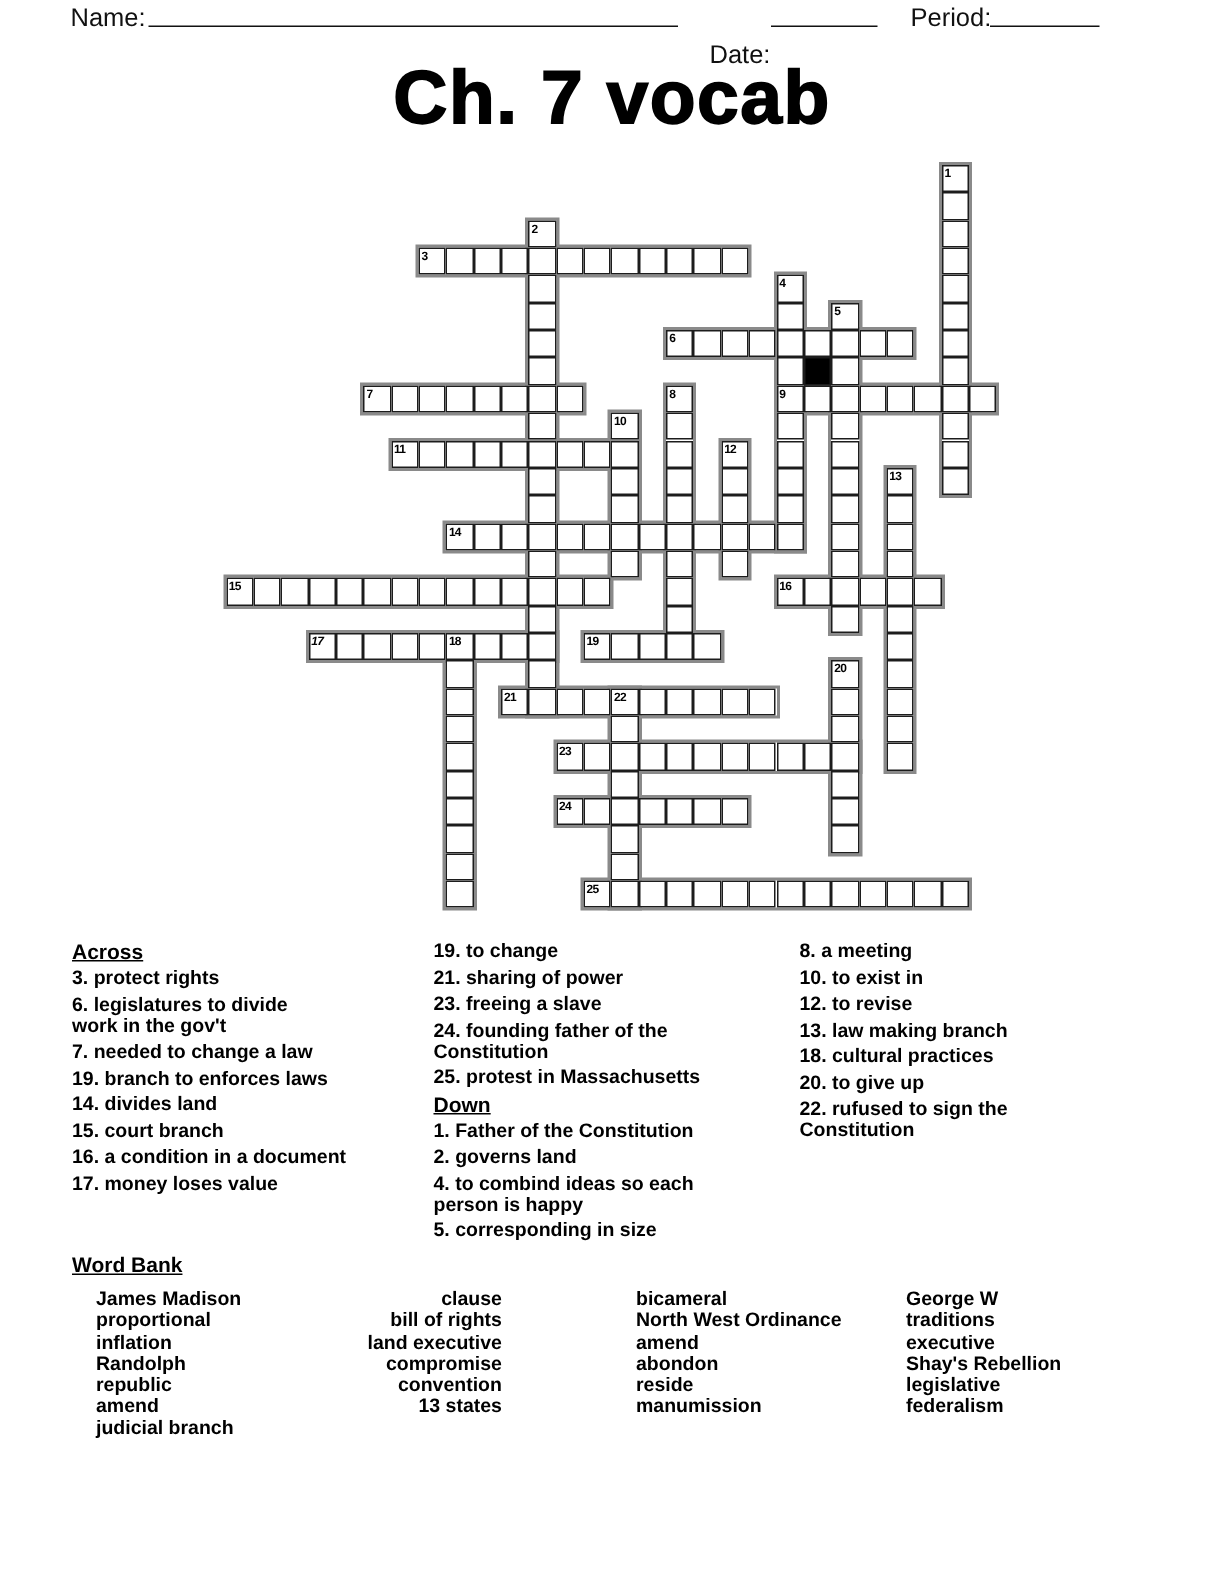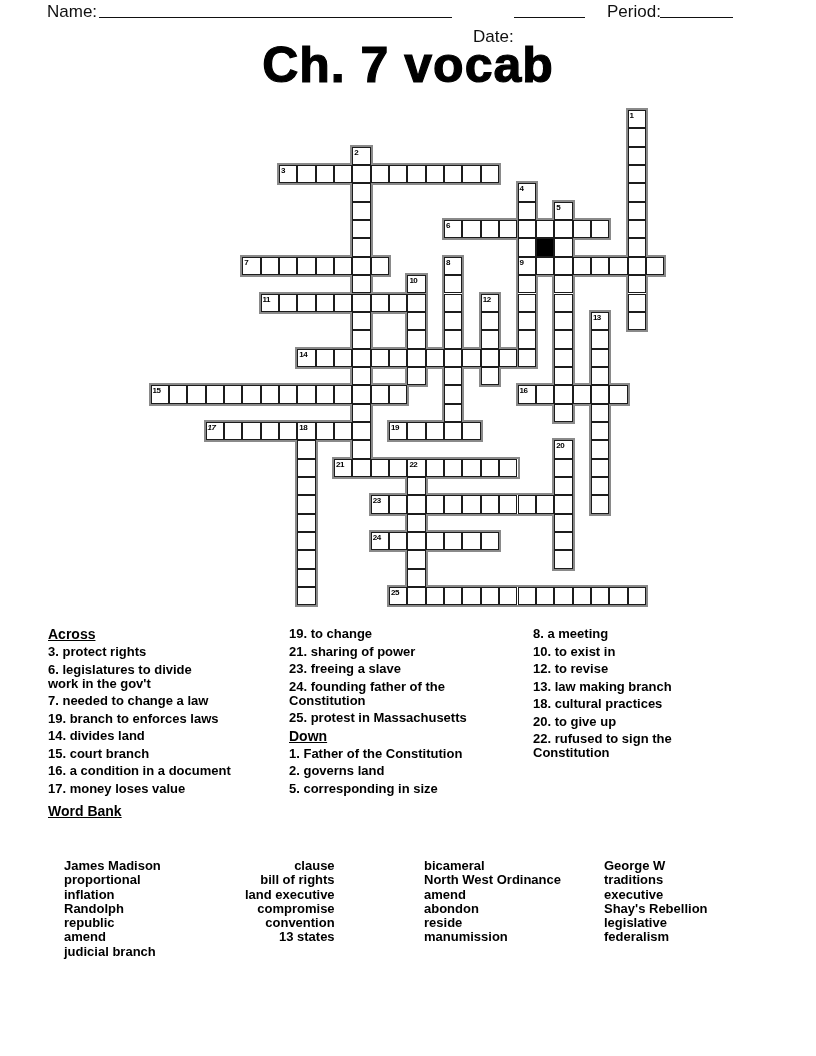--- a/index.html
+++ b/index.html
@@ -42,21 +42,21 @@
   #clue-col-3{left:533px;width:210px;}
   .list-header{
     font-size:14px;font-weight:700;text-decoration:underline;
     line-height:15px;margin-bottom:3px;color:#000;
   }
   .clue{
     font-size:13px;font-weight:700;line-height:14px;margin-bottom:3.5px;
     white-space:pre-line;color:#000;
   }
   
-  #wordbank-header{position:absolute;left:48px;top:804px;}
+  #wordbank-header{position:absolute;left:48px;top:836px;}
   .bank-col{position:absolute;top:859px;margin-left:16px;}
   #bank-col-1{left:48px;}
   #bank-col-2{left:229px;text-align:right;}
   #bank-col-3{left:408px;}
   #bank-col-4{left:588px;}
   .bank-item{font-size:13px;font-weight:700;line-height:14.3px;color:#000;}
 </style>
 </head>
 <body>
 
@@ -384,20 +384,22 @@
   <div id="clue-col-2" class="clue-col">
       <div class="clue">19. to change</div>
       <div class="clue">21. sharing of power</div>
       <div class="clue">23. freeing a slave</div>
       <div class="clue">24. founding father of the
 Constitution</div>
       <div class="clue">25. protest in Massachusetts</div>
       <div class="list-header">Down</div>
       <div class="clue">1. Father of the Constitution</div>
       <div class="clue">2. governs land</div>
+      <div class="clue">4. to combind ideas so each
+person is happy</div>
       <div class="clue">5. corresponding in size</div>
     </div>
   <div id="clue-col-3" class="clue-col">
       <div class="clue">8. a meeting</div>
       <div class="clue">10. to exist in</div>
       <div class="clue">12. to revise</div>
       <div class="clue">13. law making branch</div>
       <div class="clue">18. cultural practices</div>
       <div class="clue">20. to give up</div>
       <div class="clue">22. rufused to sign the

